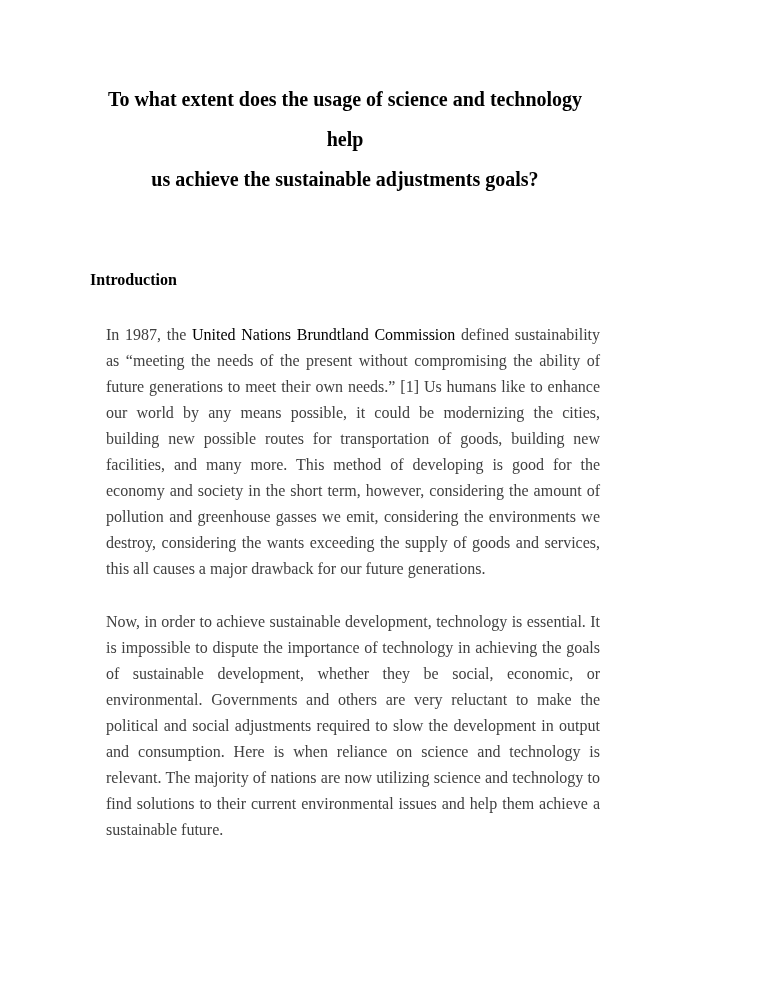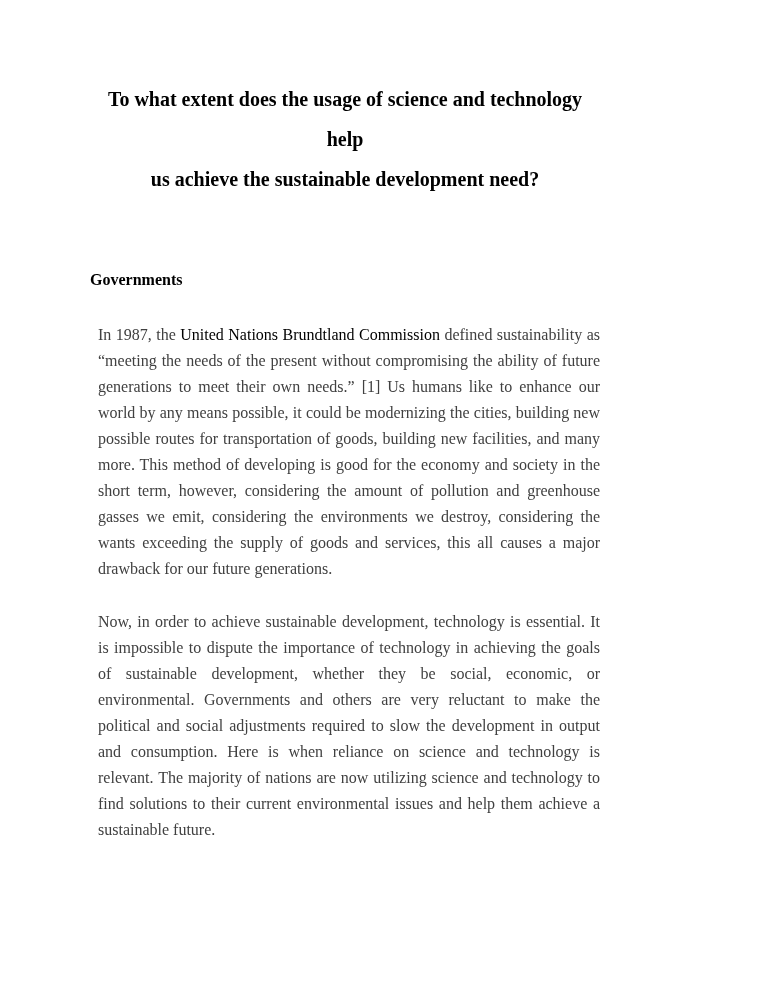--- a/index.html
+++ b/index.html
@@ -31,40 +31,40 @@
     display: block;
   }
   .section-heading {
     margin: 68px 0 29px 0;
     font-size: 16px;
     line-height: 26px;
     font-weight: bold;
     color: var(--heading-text, #000000);
   }
   .body-para {
-    margin: 0 0 27px 8px;
+    margin: 0 0 27px 16px;
     font-size: 16px;
     line-height: 26px;
     text-align: justify;
     color: var(--body-text, #404040);
   }
   .term {
     color: var(--term-text, #000000);
   }
 </style>
 </head>
 <body>
 
 <div class="page">
 
   <h1 class="doc-title">
       <span class="title-line">To what extent does the usage of science and technology help</span>
-      <span class="title-line">us achieve the sustainable development need?</span>
+      <span class="title-line">us achieve the sustainable adjustments goals?</span>
     </h1>
 
-  <h2 class="section-heading">Governments</h2>
+  <h2 class="section-heading">Introduction</h2>
 
   <p class="body-para"><span>In 1987, the </span><span class="term">United Nations Brundtland Commission</span><span> defined sustainability as “meeting the needs of the present without compromising the ability of future generations to meet their own needs.” [1] Us humans like to enhance our world by any means possible, it could be modernizing the cities, building new possible routes for transportation of goods, building new facilities, and many more. This method of developing is good for the economy and society in the short term, however, considering the amount of pollution and greenhouse gasses we emit, considering the environments we destroy, considering the wants exceeding the supply of goods and services, this all causes a major drawback for our future generations.</span></p>
 
   <p class="body-para">Now, in order to achieve sustainable development, technology is essential. It is impossible to dispute the importance of technology in achieving the goals of sustainable development, whether they be social, economic, or environmental. Governments and others are very reluctant to make the political and social adjustments required to slow the development in output and consumption. Here is when reliance on science and technology is relevant. The majority of nations are now utilizing science and technology to find solutions to their current environmental issues and help them achieve a sustainable future.</p>
 
 
 </div>
 
 </body></html>

